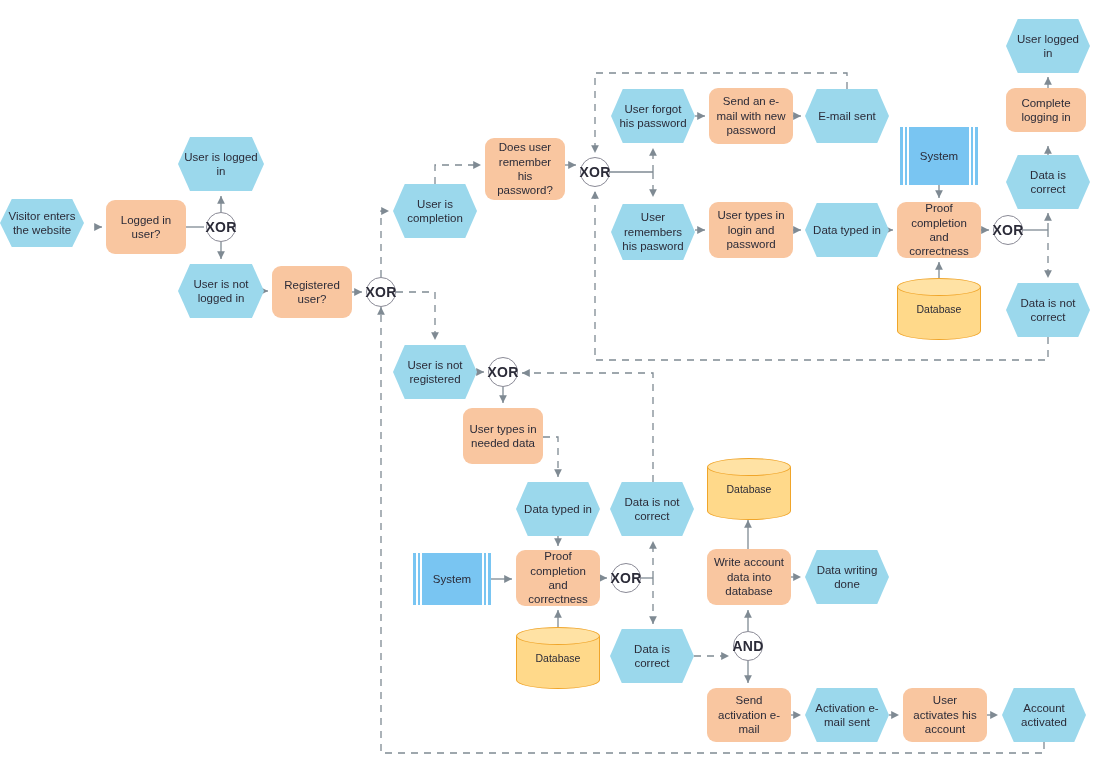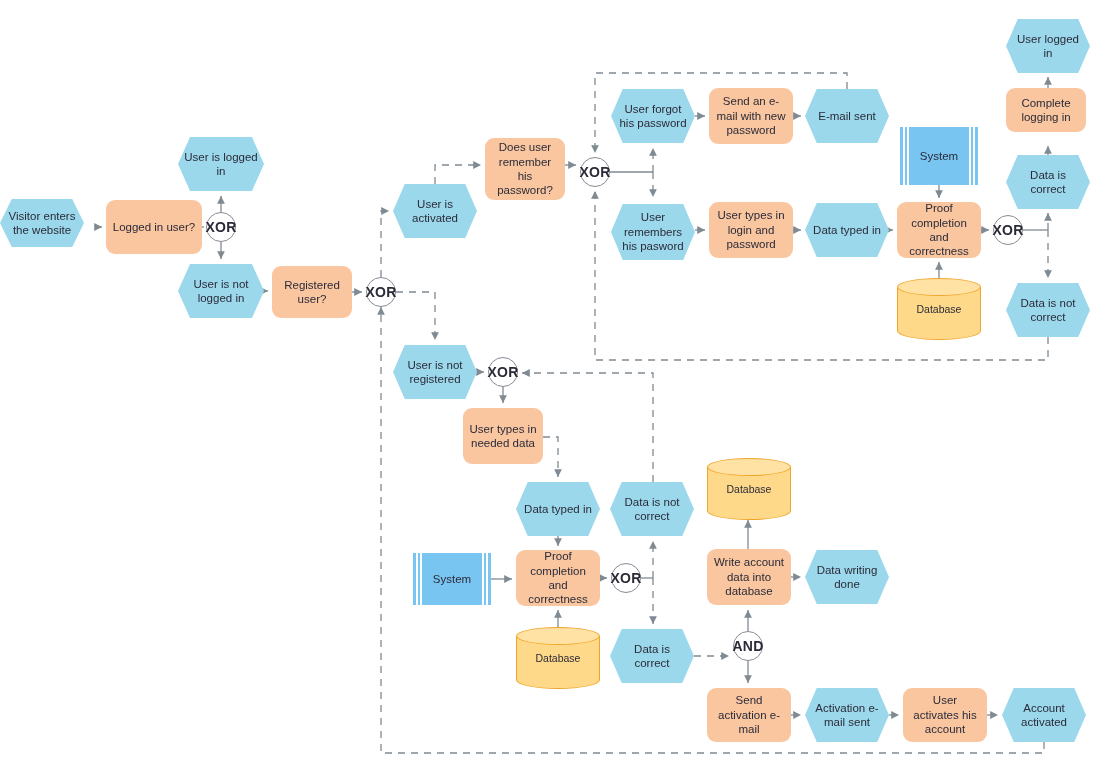--- a/index.html
+++ b/index.html
@@ -135,21 +135,21 @@
       <path d="M987,715 L998,715" stroke-dasharray="7,6" marker-end="url(#ah)"></path>
 
       <path d="M1044,742 L1044,753 L381,753 L381,307" stroke-dasharray="7,6" marker-end="url(#ah)"></path>
     </g>
   </svg>
 
   <div class="node ev" style="left:0;top:199px;width:84px;height:48px;justify-content:center;">
     <span class="lbl">Visitor enters the website</span>
     </div>
 
-  <div class="node fn" style="left:106px;top:200px;width:96px;height:54px;">
+  <div class="node fn" style="left:106px;top:200px;width:80px;height:54px;">
     <span class="lbl">Logged in user?</span>
     </div>
 
   <div class="conn" style="left:206px;top:212px;">
     <span>XOR</span>
     </div>
 
   <div class="node ev" style="left:178px;top:137px;width:86px;height:54px;">
     <span class="lbl">User is logged in</span>
     </div>
@@ -160,21 +160,21 @@
 
   <div class="node fn" style="left:272px;top:266px;width:80px;height:52px;">
     <span class="lbl">Registered user?</span>
     </div>
 
   <div class="conn" style="left:366px;top:277px;">
     <span>XOR</span>
     </div>
 
   <div class="node ev" style="left:393px;top:184px;width:84px;height:54px;">
-    <span class="lbl">User is activated</span>
+    <span class="lbl">User is completion</span>
     </div>
 
   <div class="node fn" style="left:485px;top:138px;width:80px;height:62px;">
     <span class="lbl">Does user remember his password?</span>
     </div>
 
   <div class="conn" style="left:580px;top:157px;">
     <span>XOR</span>
     </div>
 

